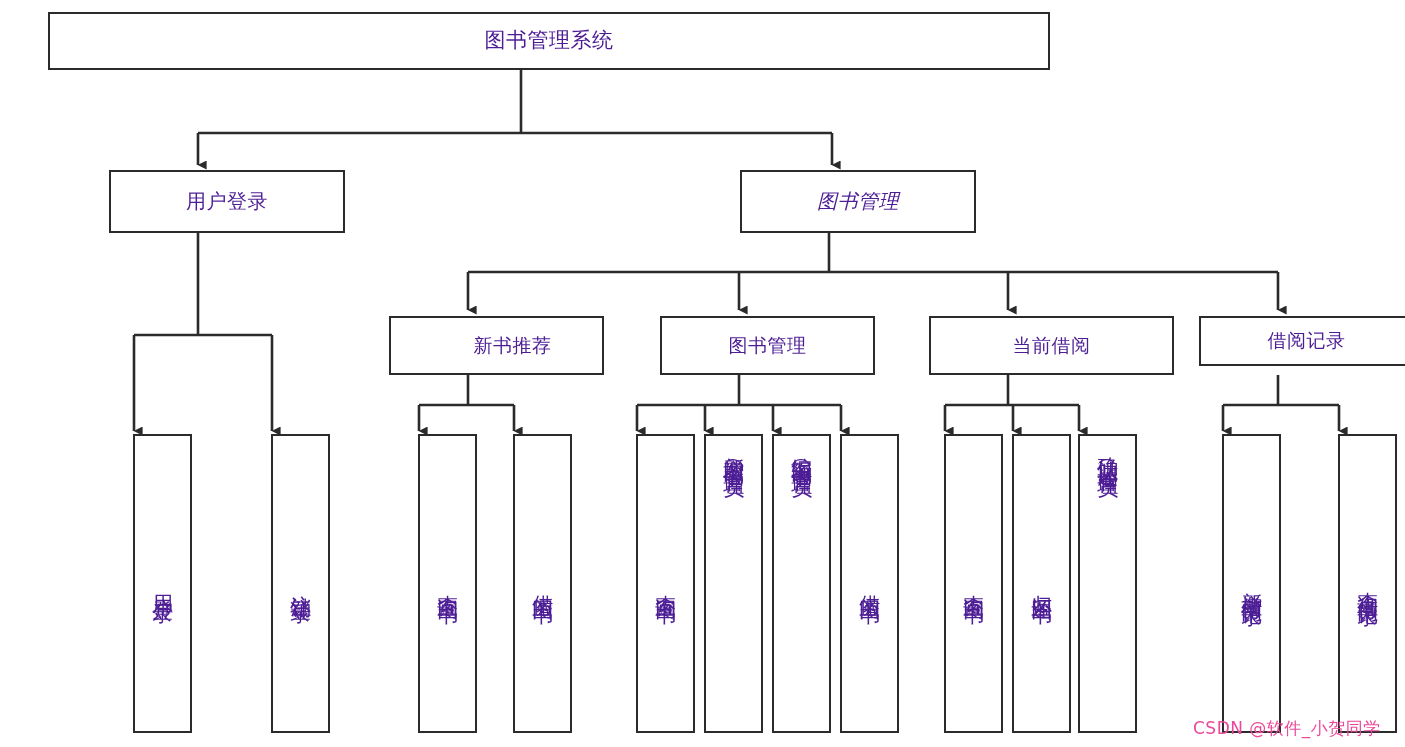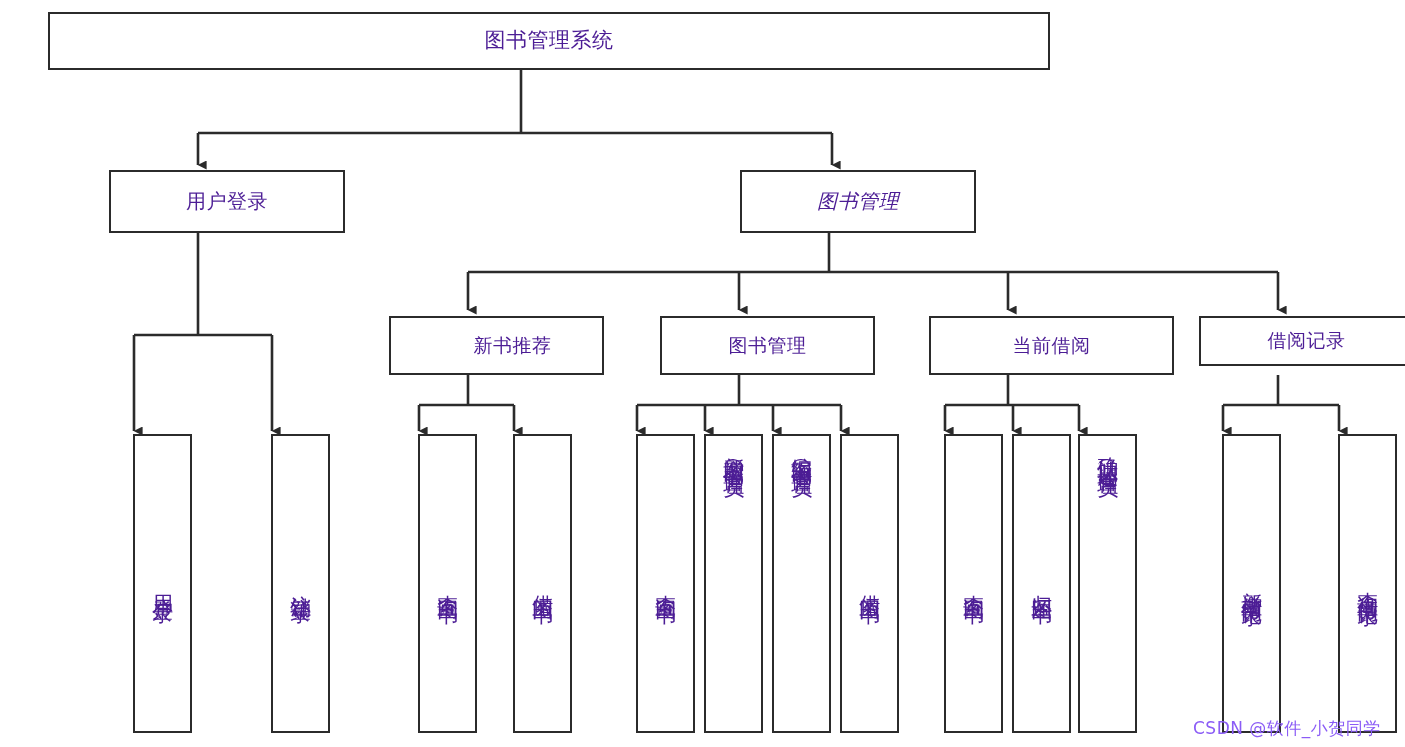--- a/index.html
+++ b/index.html
@@ -53,21 +53,21 @@
     letter-spacing: 3px;
     white-space: pre;
   }
   .leaf {
     align-items: flex-start;
     padding-top: 4px;
   }
   .leaf.center-v { align-items: center; padding-top: 0; }
   .watermark {
     position: absolute;
-    color: #8b5cf6;
+    color: #ec4899;
     font-size: 17px;
     letter-spacing: 0.5px;
     white-space: nowrap;
     user-select: none;
   }
 </style>
 </head>
 <body>
 
 <div id="diagram-root">

